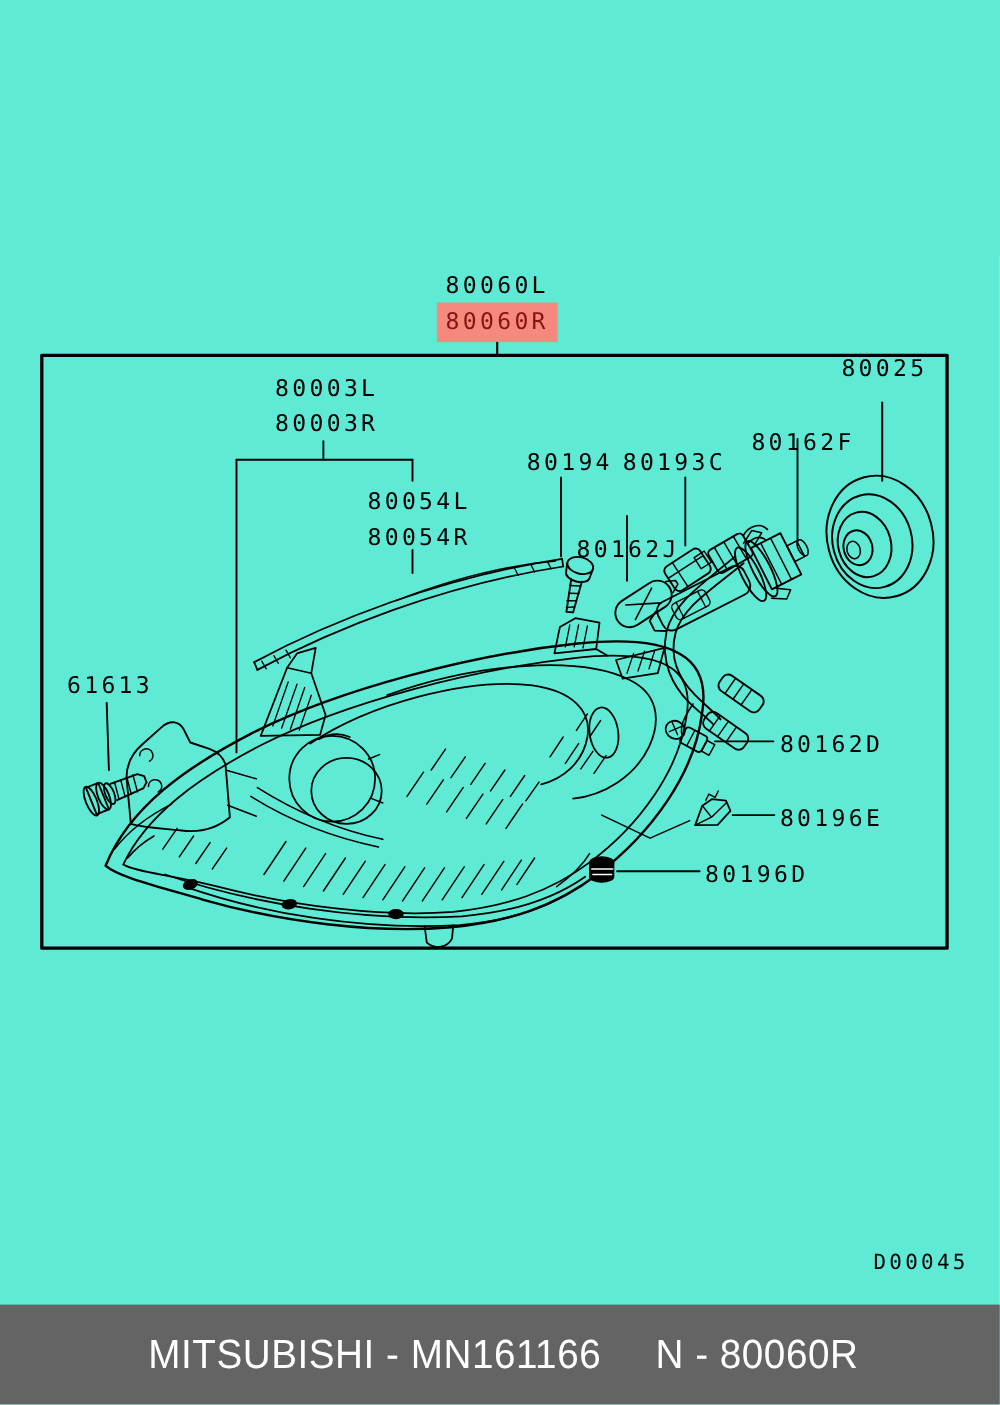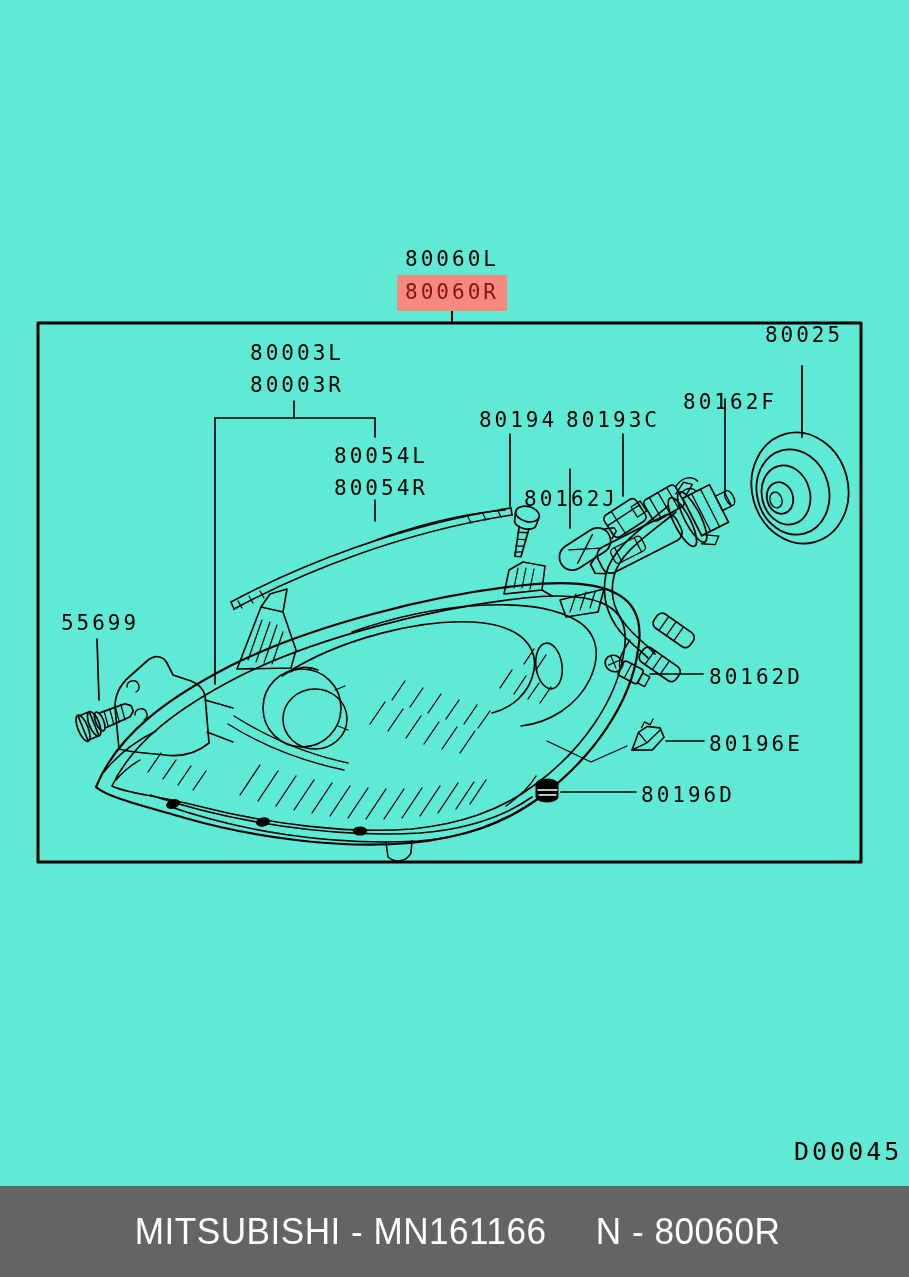--- a/index.html
+++ b/index.html
@@ -2,21 +2,21 @@
 <html><head>
 <meta charset="utf-8">
 <style>
   html,body{margin:0;padding:0;background:#fff;}
   .page{position:relative;width:909px;height:1277px;background:#5eead4;overflow:hidden;
         font-family:"DejaVu Sans Mono",monospace;}
   svg{position:absolute;left:0;top:0;}
   .lbl{position:absolute;font-size:21px;letter-spacing:3px;color:#000;white-space:pre;line-height:32px;}
   .ctr{transform:translateX(-50%);text-align:center;}
   .hl{background:#f6897e;color:#8a1212;padding:1px 8px 3px 8px;display:inline-block;}
-  .code{position:absolute;font-size:25px;letter-spacing:3px;color:#000;}
+  .code{position:absolute;font-size:19px;letter-spacing:3px;color:#000;}
   .footer{position:absolute;left:0;top:1186px;width:909px;height:91px;background:#646464;
           display:flex;align-items:center;justify-content:center;gap:33px;}
   .footer span{font-family:"Liberation Sans",sans-serif;font-size:37px;color:#ffffff;
                transform:scaleX(.95);white-space:pre;letter-spacing:.5px;}
 </style>
 </head>
 <body>
 
 <div class="page">
 
@@ -217,21 +217,21 @@
 
   <div class="lbl ctr" style="left:297px;top:337px;"><span ateral="">80003L</span><br><span>80003R</span></div>
 
   <div class="lbl ctr" style="left:381px;top:440px;"><span>80054L</span><br><span>80054R</span></div>
 
   <div class="lbl ctr" style="left:518px;top:404px;">80194</div>
   <div class="lbl ctr" style="left:613px;top:404px;">80193C</div>
   <div class="lbl ctr" style="left:571px;top:439px;margin-top:44px;">80162J</div>
   <div class="lbl ctr" style="left:730px;top:386px;">80162F</div>
   <div class="lbl ctr" style="left:804px;top:319px;">80025</div>
-  <div class="lbl ctr" style="left:100px;top:607px;">55699</div>
+  <div class="lbl ctr" style="left:100px;top:607px;">61613</div>
   <div class="lbl" style="left:709px;top:661px;">80162D</div>
   <div class="lbl" style="left:709px;top:728px;text-align:right;">80196E</div>
   <div class="lbl" style="left:641px;top:779px;">80196D</div>
 
   <div class="code" style="left:794px;top:1137px;">D00045</div>
 
   <div class="footer">
     <span>MITSUBISHI - MN161166</span>
     <span>N - 80060R</span>
   </div>

